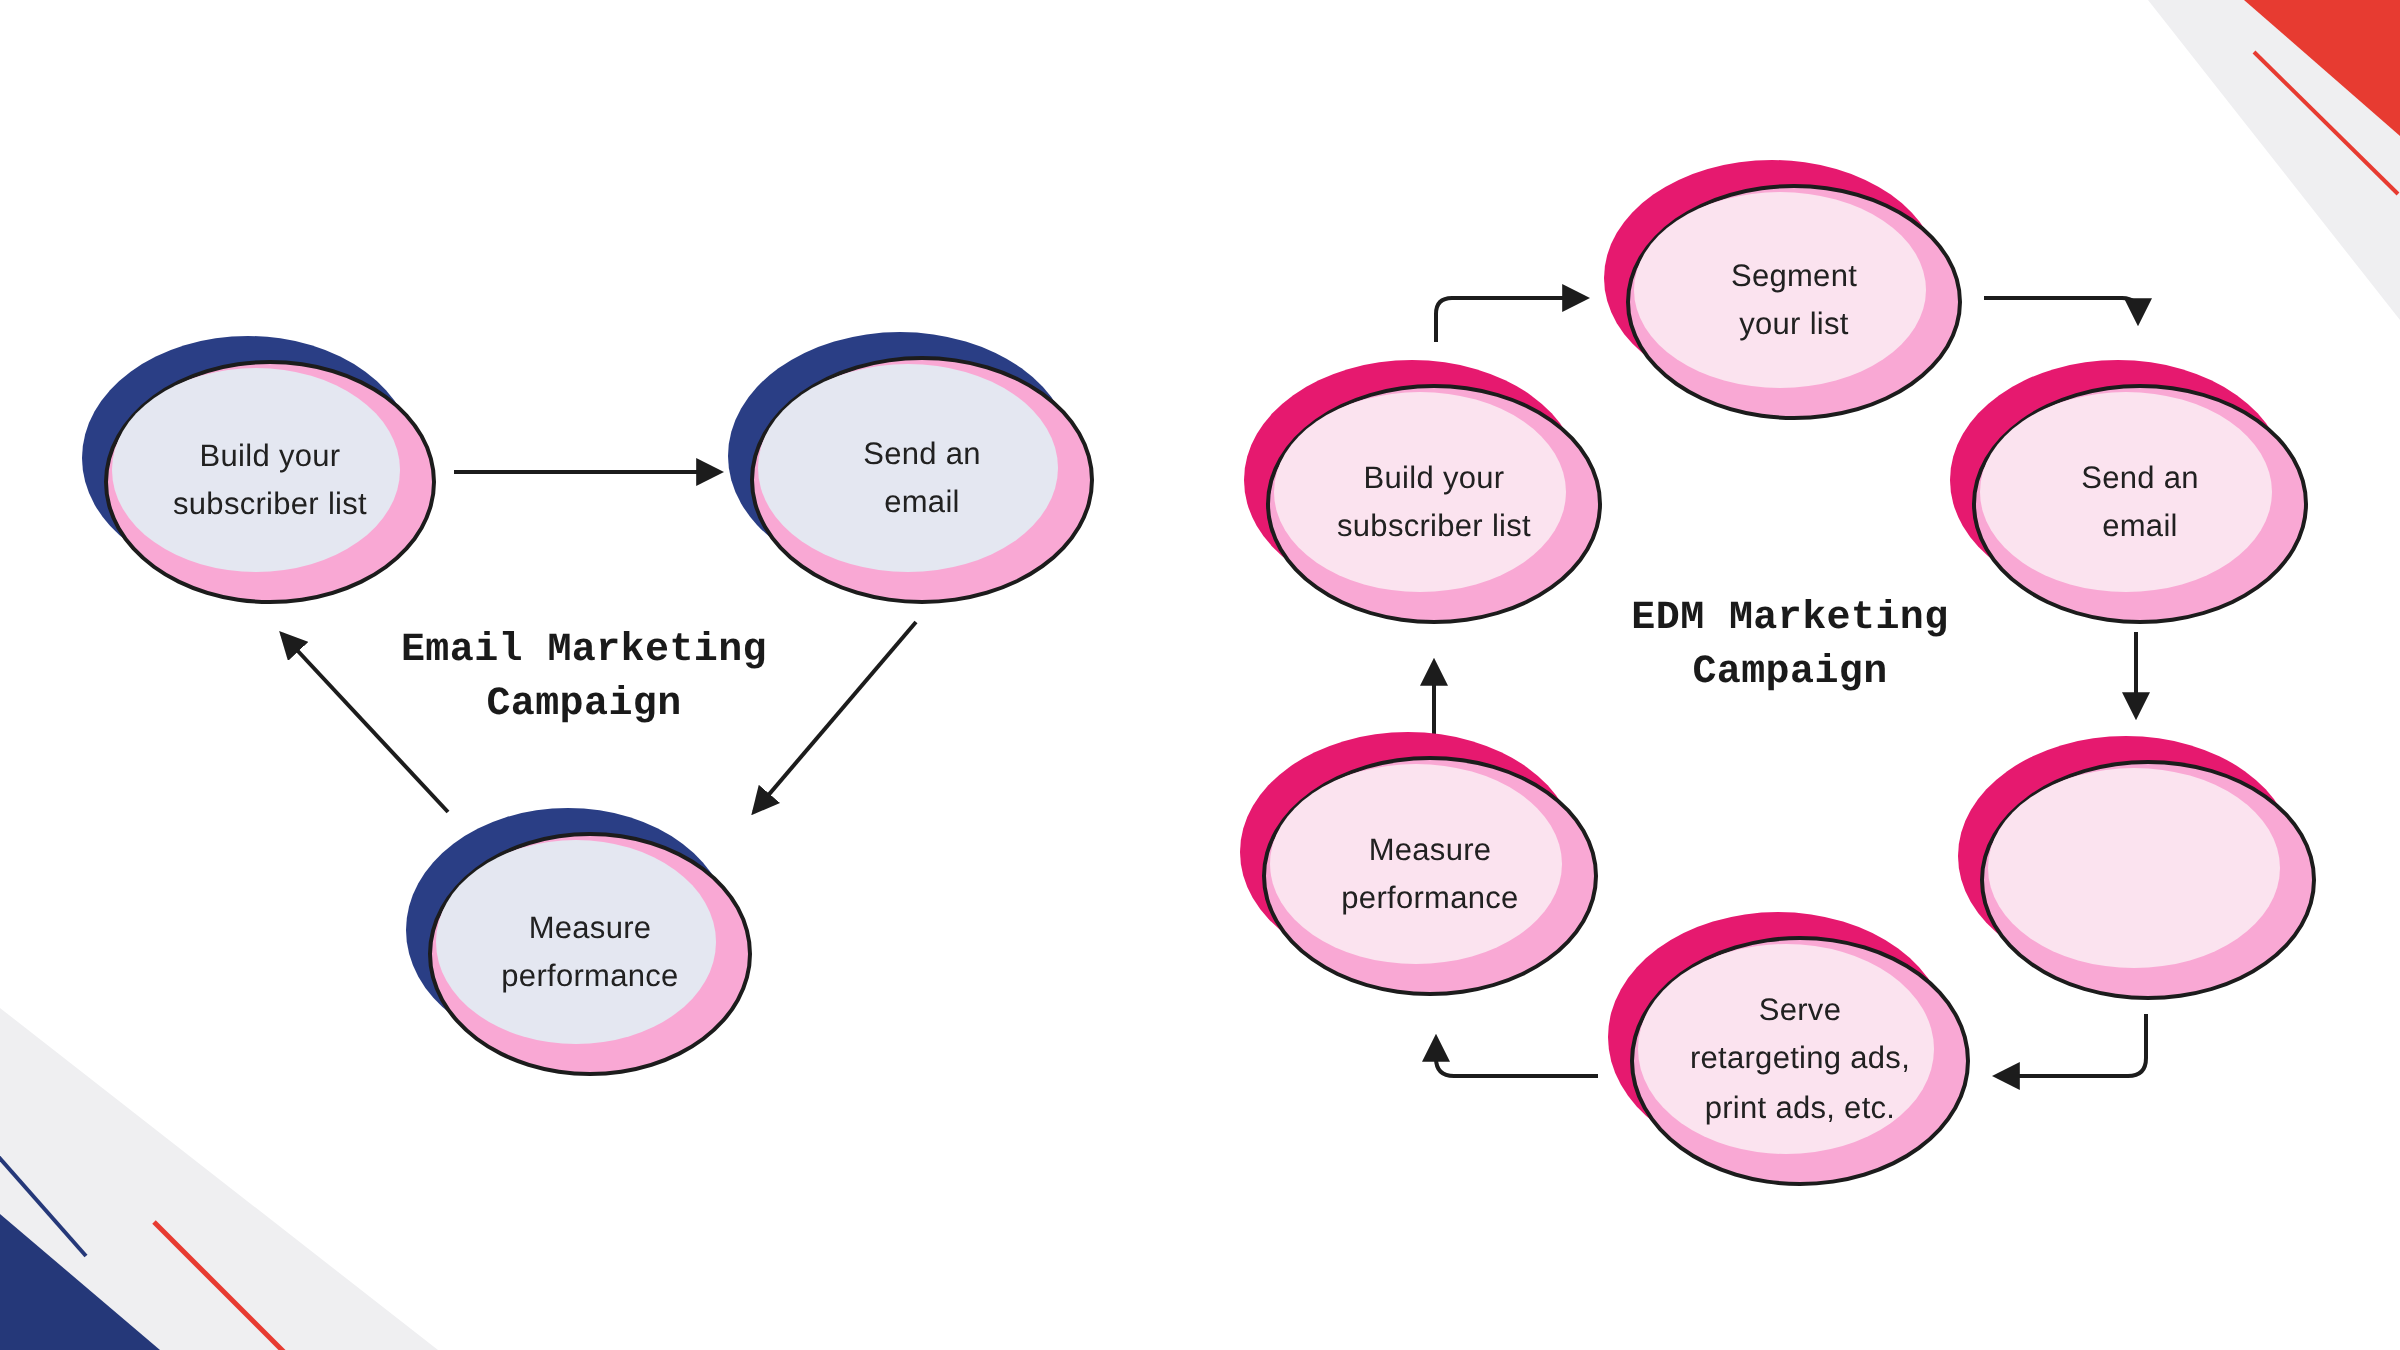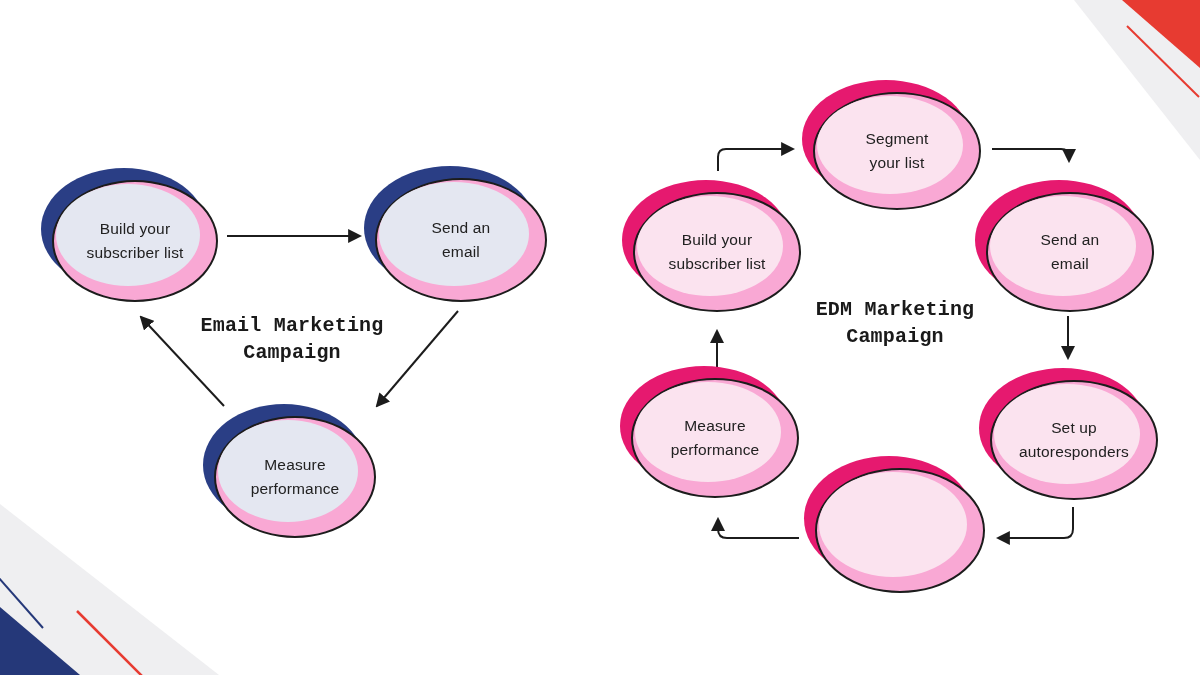--- a/index.html
+++ b/index.html
@@ -123,29 +123,30 @@
         <div class="node-fill"></div>
         <span class="node-label">Send an
 email</span>
       </div>
     </div>
 
     <div class="node pink" style="left:990px;top:380px;width:168px;height:120px;">
       <div class="node-back"></div>
       <div class="node-front">
         <div class="node-fill"></div>
-        <span class="node-label">Set up
-autoresponders</span>
       </div>
     </div>
 
     <div class="node pink" style="left:815px;top:468px;width:170px;height:125px;">
       <div class="node-back"></div>
       <div class="node-front">
         <div class="node-fill"></div>
+        <span class="node-label">Serve
+retargeting ads,
+print ads, etc.</span>
       </div>
     </div>
 
     <div class="node pink" style="left:631px;top:378px;width:168px;height:120px;">
       <div class="node-back"></div>
       <div class="node-front">
         <div class="node-fill"></div>
         <span class="node-label">Measure
 performance</span>
       </div>

